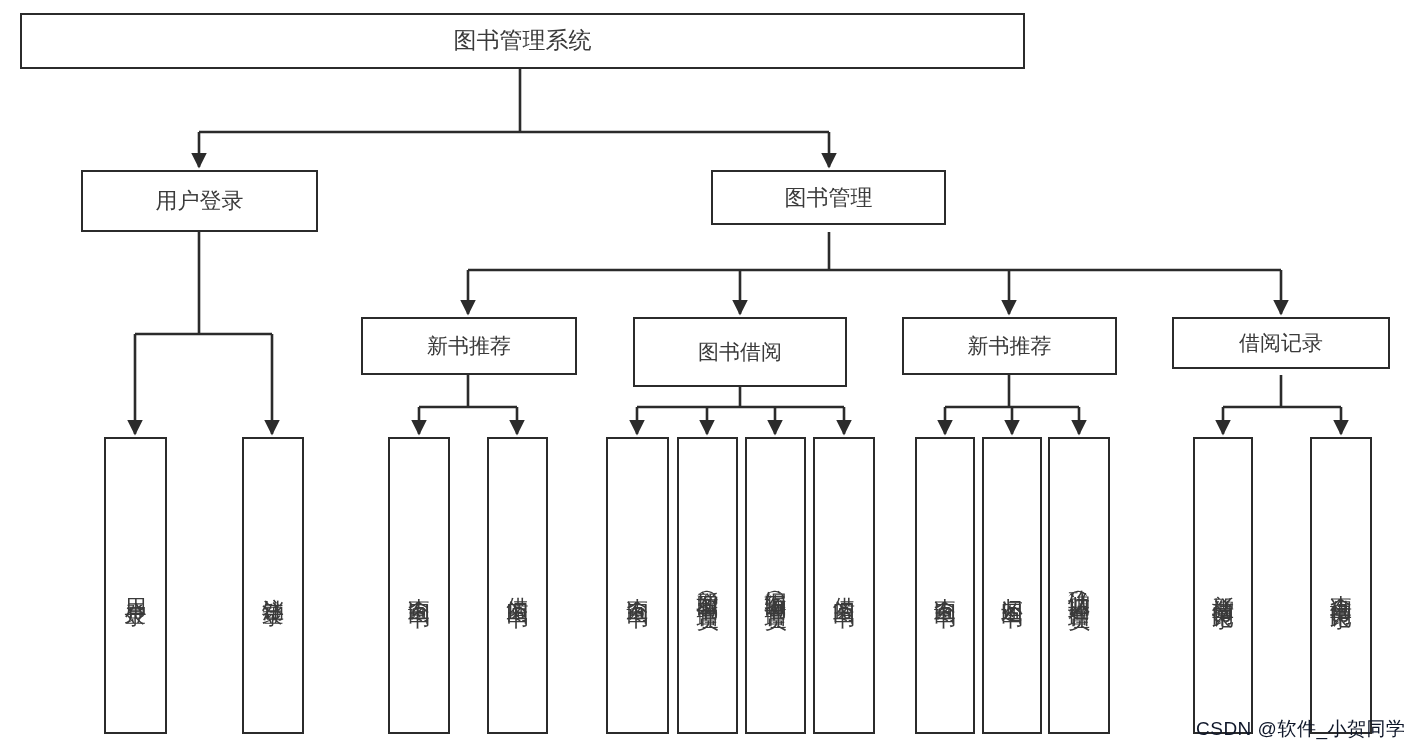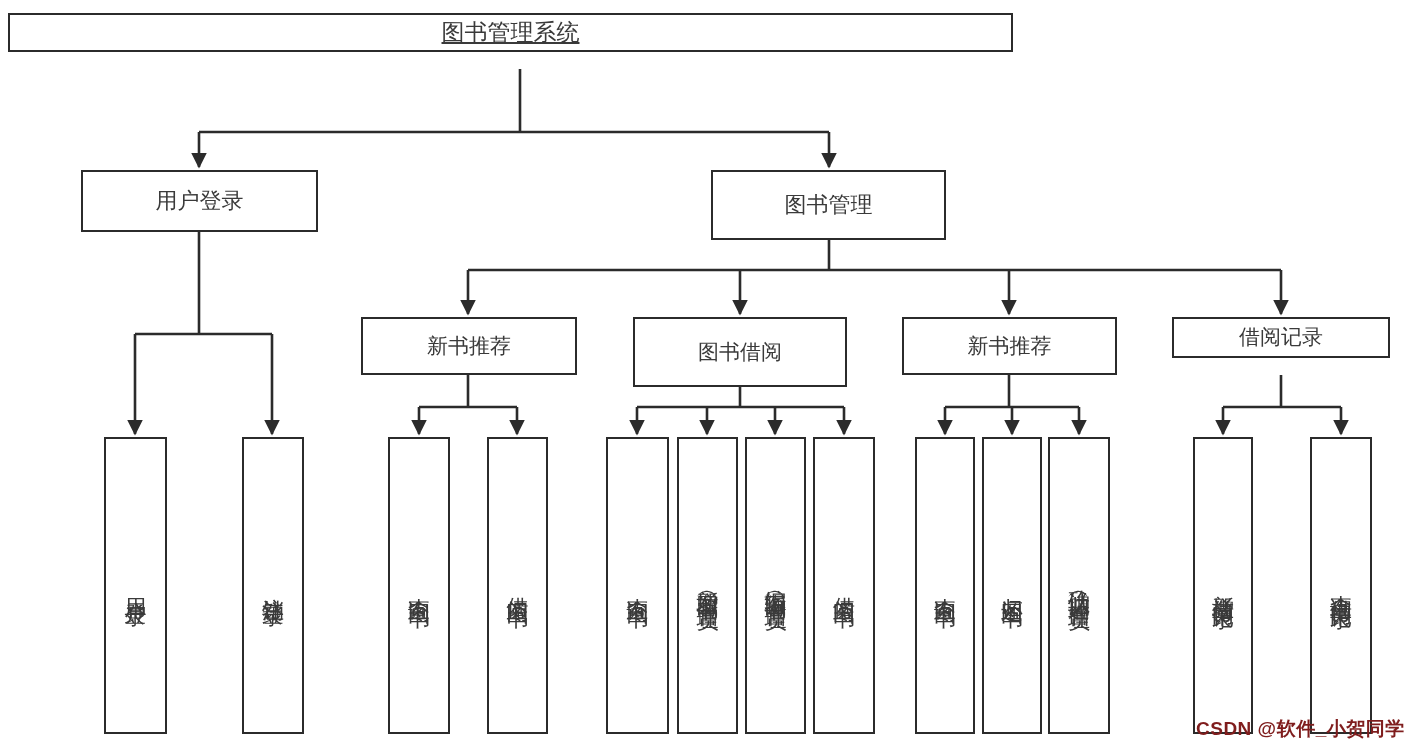--- a/index.html
+++ b/index.html
@@ -53,24 +53,23 @@
     writing-mode: vertical-rl;
     text-orientation: upright;
     font-size: 22px;
     letter-spacing: 3px;
     line-height: 1;
     max-height: 100%;
   }
   .watermark {
     position: absolute;
     font-size: 19px;
-    color: #7f1d1d;
+    color: #0f172a;
     white-space: nowrap;
     letter-spacing: 0.5px;
-    font-weight: bold;
   }
 </style>
 </head>
 <body>
 
 <div id="canvas" style="background: rgb(255, 255, 255);">
 
   <svg class="wires" viewBox="0 0 1405 747" xmlns="http://www.w3.org/2000/svg">
     <defs>
       <marker id="arrow" viewBox="0 0 10 10" refX="9" refY="5" markerWidth="6" markerHeight="6" orient="auto-start-reverse">
@@ -114,41 +113,41 @@
       <path d="M 1012 407 L 1012 434" marker-end="url(#arrow)"></path>
       <path d="M 1079 407 L 1079 434" marker-end="url(#arrow)"></path>
 
       <path d="M 1281 375 L 1281 407"></path>
       <path d="M 1223 407 L 1341 407"></path>
       <path d="M 1223 407 L 1223 434" marker-end="url(#arrow)"></path>
       <path d="M 1341 407 L 1341 434" marker-end="url(#arrow)"></path>
     </g>
   </svg>
 
-  <div class="node root" style="left: 8px; top: 13px; width: 1005px; height: 39px; border-color: rgb(43, 43, 43); text-decoration: underline;">
+  <div class="node root" style="left: 20px; top: 13px; width: 1005px; height: 56px; border-color: rgb(43, 43, 43);">
     <span class="label" style="color: rgb(58, 58, 58);">图书管理系统</span>
   </div>
 
   <div class="node lvl2" style="left: 81px; top: 170px; width: 237px; height: 62px; border-color: rgb(43, 43, 43);">
     <span class="label" style="color: rgb(58, 58, 58);">用户登录</span>
   </div>
-  <div class="node lvl2" style="left: 711px; top: 170px; width: 235px; height: 70px; border-color: rgb(43, 43, 43);">
+  <div class="node lvl2" style="left: 711px; top: 170px; width: 235px; height: 55px; border-color: rgb(43, 43, 43);">
     <span class="label" style="color: rgb(58, 58, 58);">图书管理</span>
   </div>
 
   <div class="node lvl3" style="left: 361px; top: 317px; width: 216px; height: 58px; border-color: rgb(43, 43, 43);">
     <span class="label" style="color: rgb(58, 58, 58);">新书推荐</span>
   </div>
   <div class="node lvl3" style="left: 633px; top: 317px; width: 214px; height: 70px; border-color: rgb(43, 43, 43);">
     <span class="label" style="color: rgb(58, 58, 58);">图书借阅</span>
   </div>
   <div class="node lvl3" style="left: 902px; top: 317px; width: 215px; height: 58px; border-color: rgb(43, 43, 43);">
     <span class="label" style="color: rgb(58, 58, 58);">新书推荐</span>
   </div>
-  <div class="node lvl3" style="left: 1172px; top: 317px; width: 218px; height: 41px; border-color: rgb(43, 43, 43);">
+  <div class="node lvl3" style="left: 1172px; top: 317px; width: 218px; height: 52px; border-color: rgb(43, 43, 43);">
     <span class="label" style="color: rgb(58, 58, 58);">借阅记录</span>
   </div>
 
   <div class="node leaf" style="left: 104px; top: 437px; width: 63px; height: 297px; border-color: rgb(43, 43, 43);">
     <span class="label" style="color: rgb(58, 58, 58);">用户登录</span>
   </div>
   <div class="node leaf" style="left: 242px; top: 437px; width: 62px; height: 297px; border-color: rgb(43, 43, 43);">
     <span class="label" style="color: rgb(58, 58, 58);">注销登录</span>
   </div>
   <div class="node leaf" style="left: 388px; top: 437px; width: 62px; height: 297px; border-color: rgb(43, 43, 43);">

